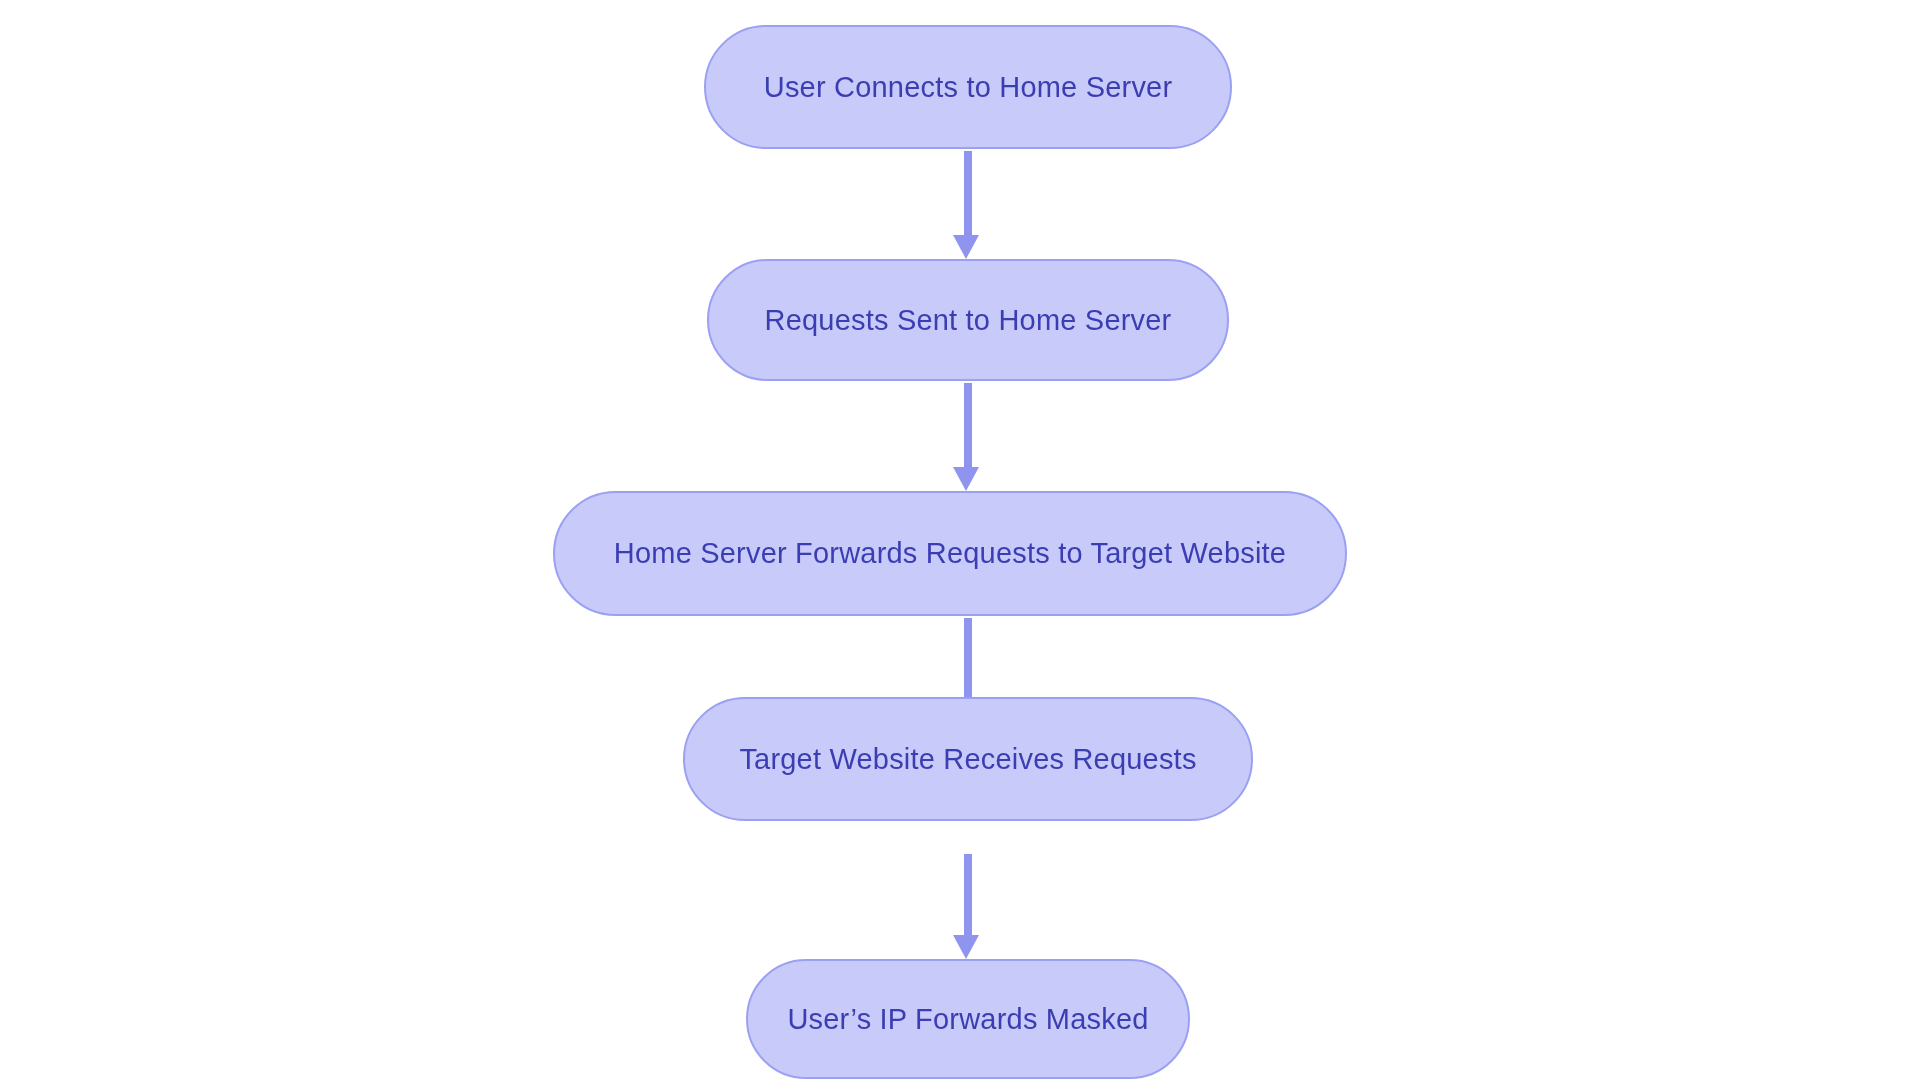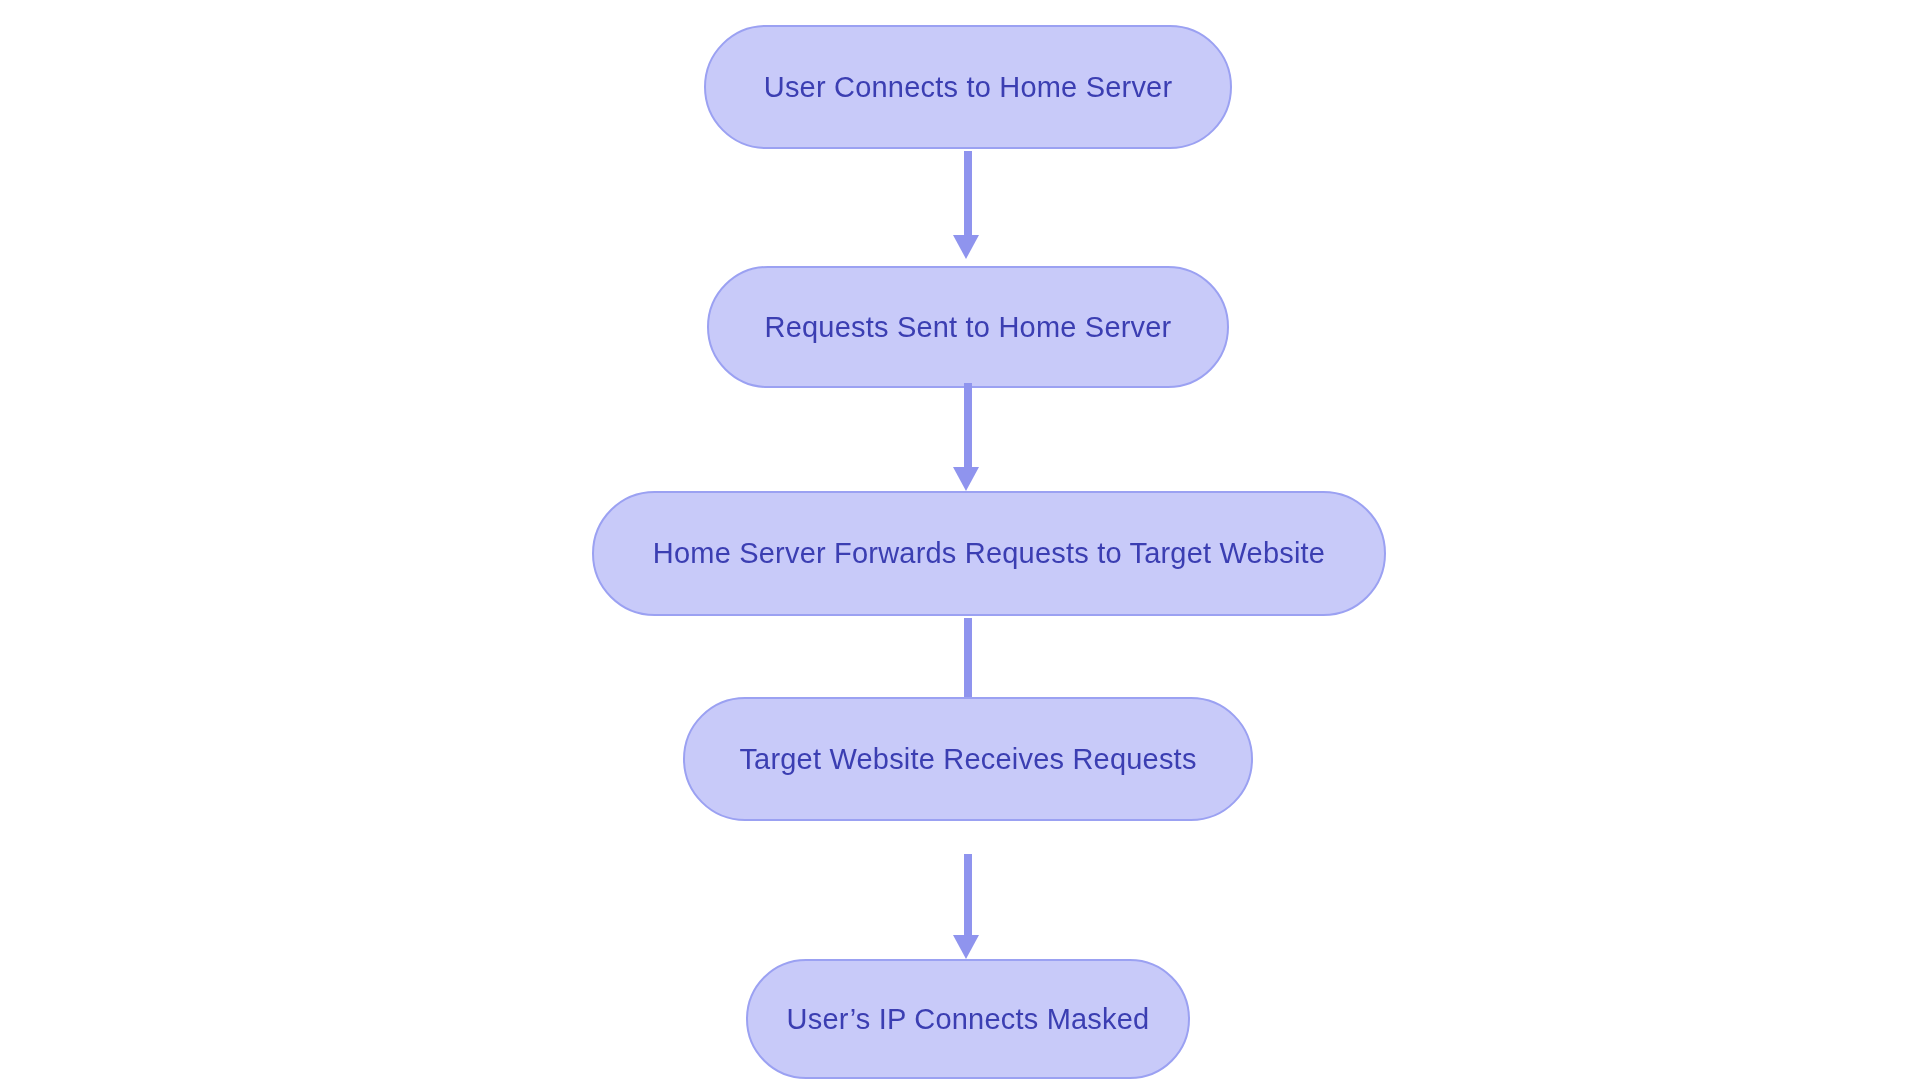--- a/index.html
+++ b/index.html
@@ -32,22 +32,22 @@
     text-align: center;
   }
   .node-label {
     color: var(--node-text-color);
     font-size: 29px;
     font-weight: 400;
     letter-spacing: 0.2px;
     white-space: nowrap;
   }
   .node1 { left: 696px; top: 17px;  width: 528px; height: 124px; }
-  .node2 { left: 699px; top: 258px; width: 522px; height: 122px; }
-  .node3 { left: 584px; top: 483px; width: 794px; height: 125px; }
+  .node2 { left: 699px; top: 251px; width: 522px; height: 122px; }
+  .node3 { left: 545px; top: 483px; width: 794px; height: 125px; }
   .node4 { left: 675px; top: 689px; width: 570px; height: 124px; }
   .node5 { left: 738px; top: 951px; width: 444px; height: 120px; }
 
   .edge {
     position: absolute;
     left: 956px;
     width: 4px;
     background: var(--arrow-color);
   }
   .edge::after {
@@ -89,16 +89,16 @@
 
   <div class="edge edge3"></div>
 
   <div class="node node4">
     <span class="node-label">Target Website Receives Requests</span>
   </div>
 
   <div class="edge edge4"></div>
 
   <div class="node node5">
-    <span class="node-label">User’s IP Connects Masked</span>
+    <span class="node-label">User’s IP Forwards Masked</span>
   </div>
 
 </div>
 
 </body></html>

